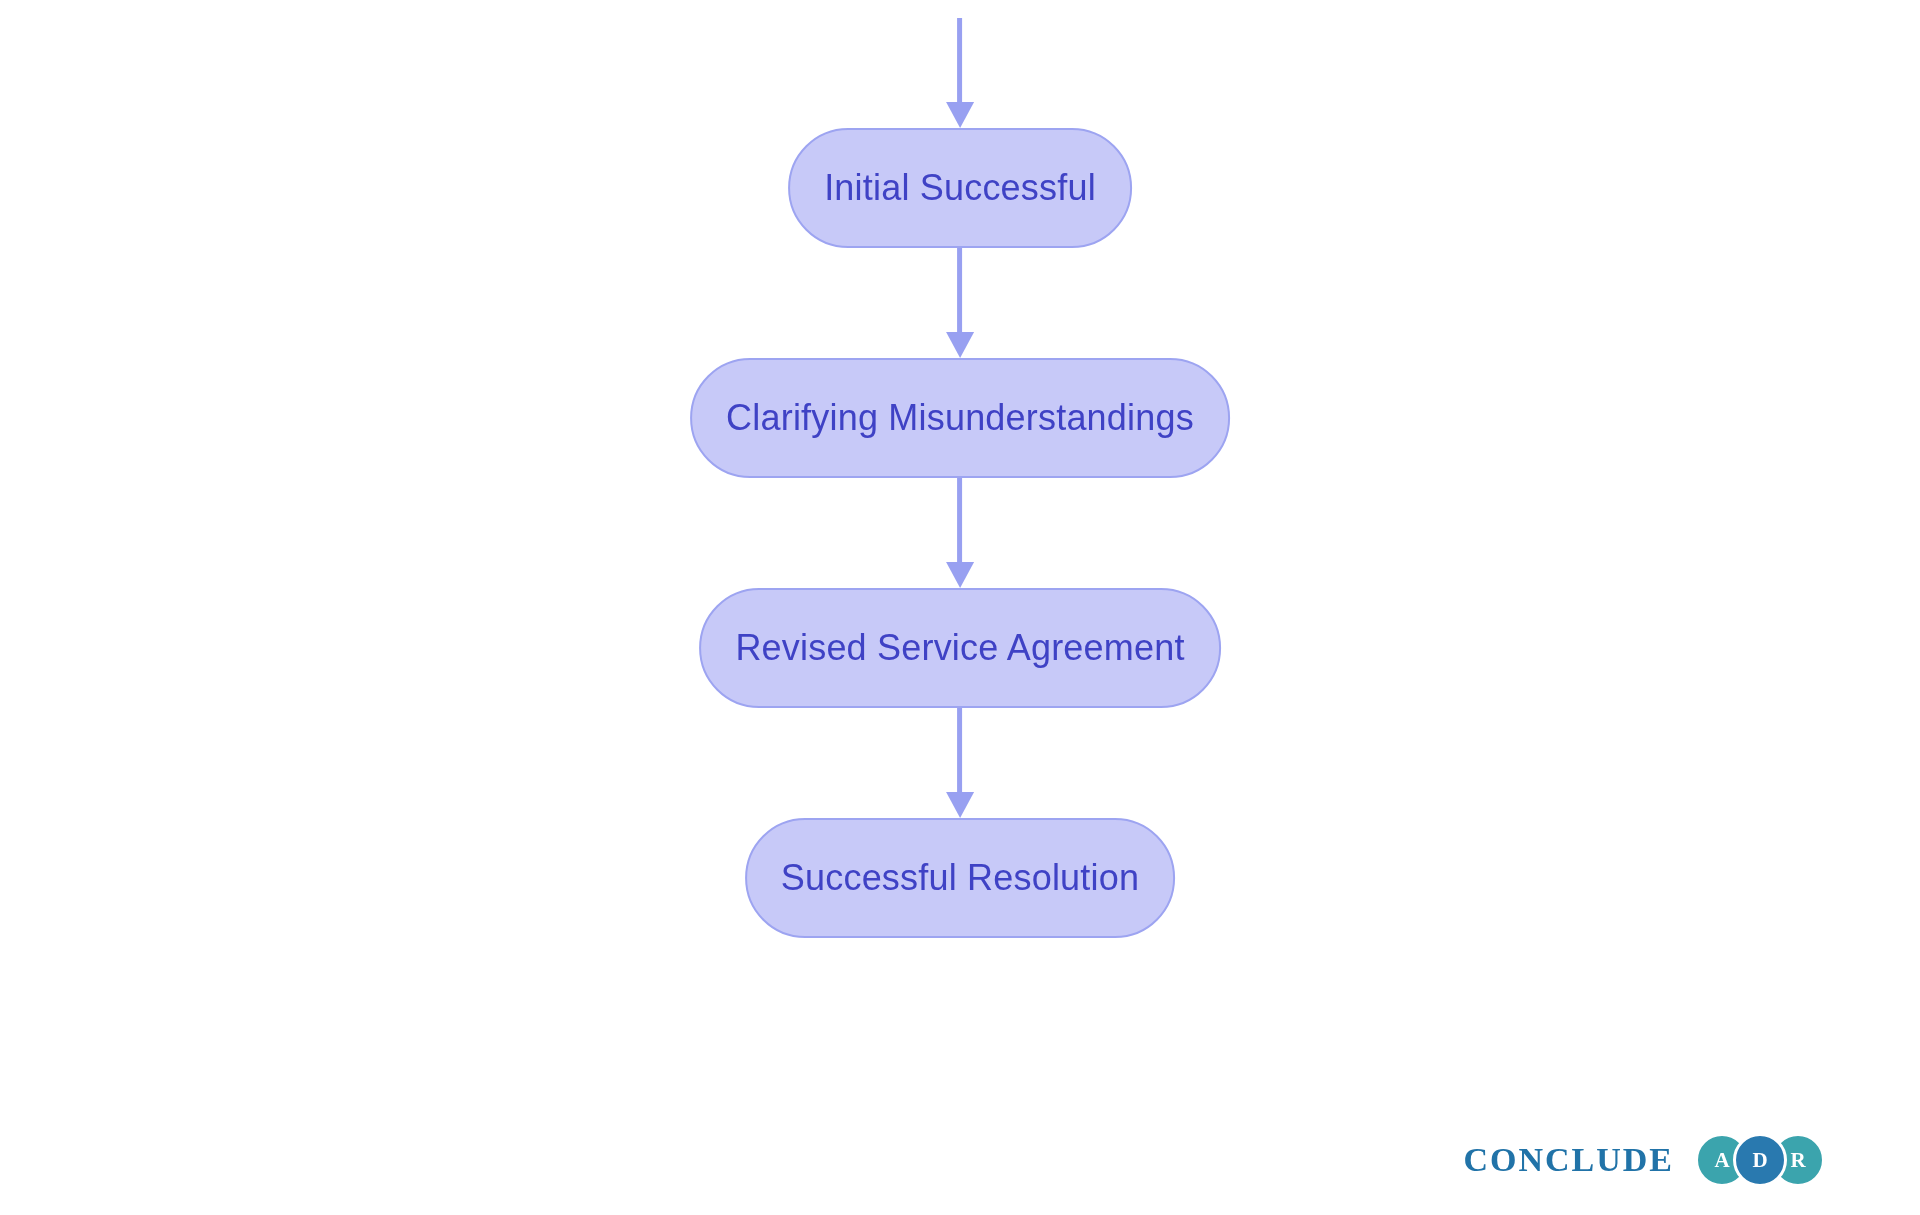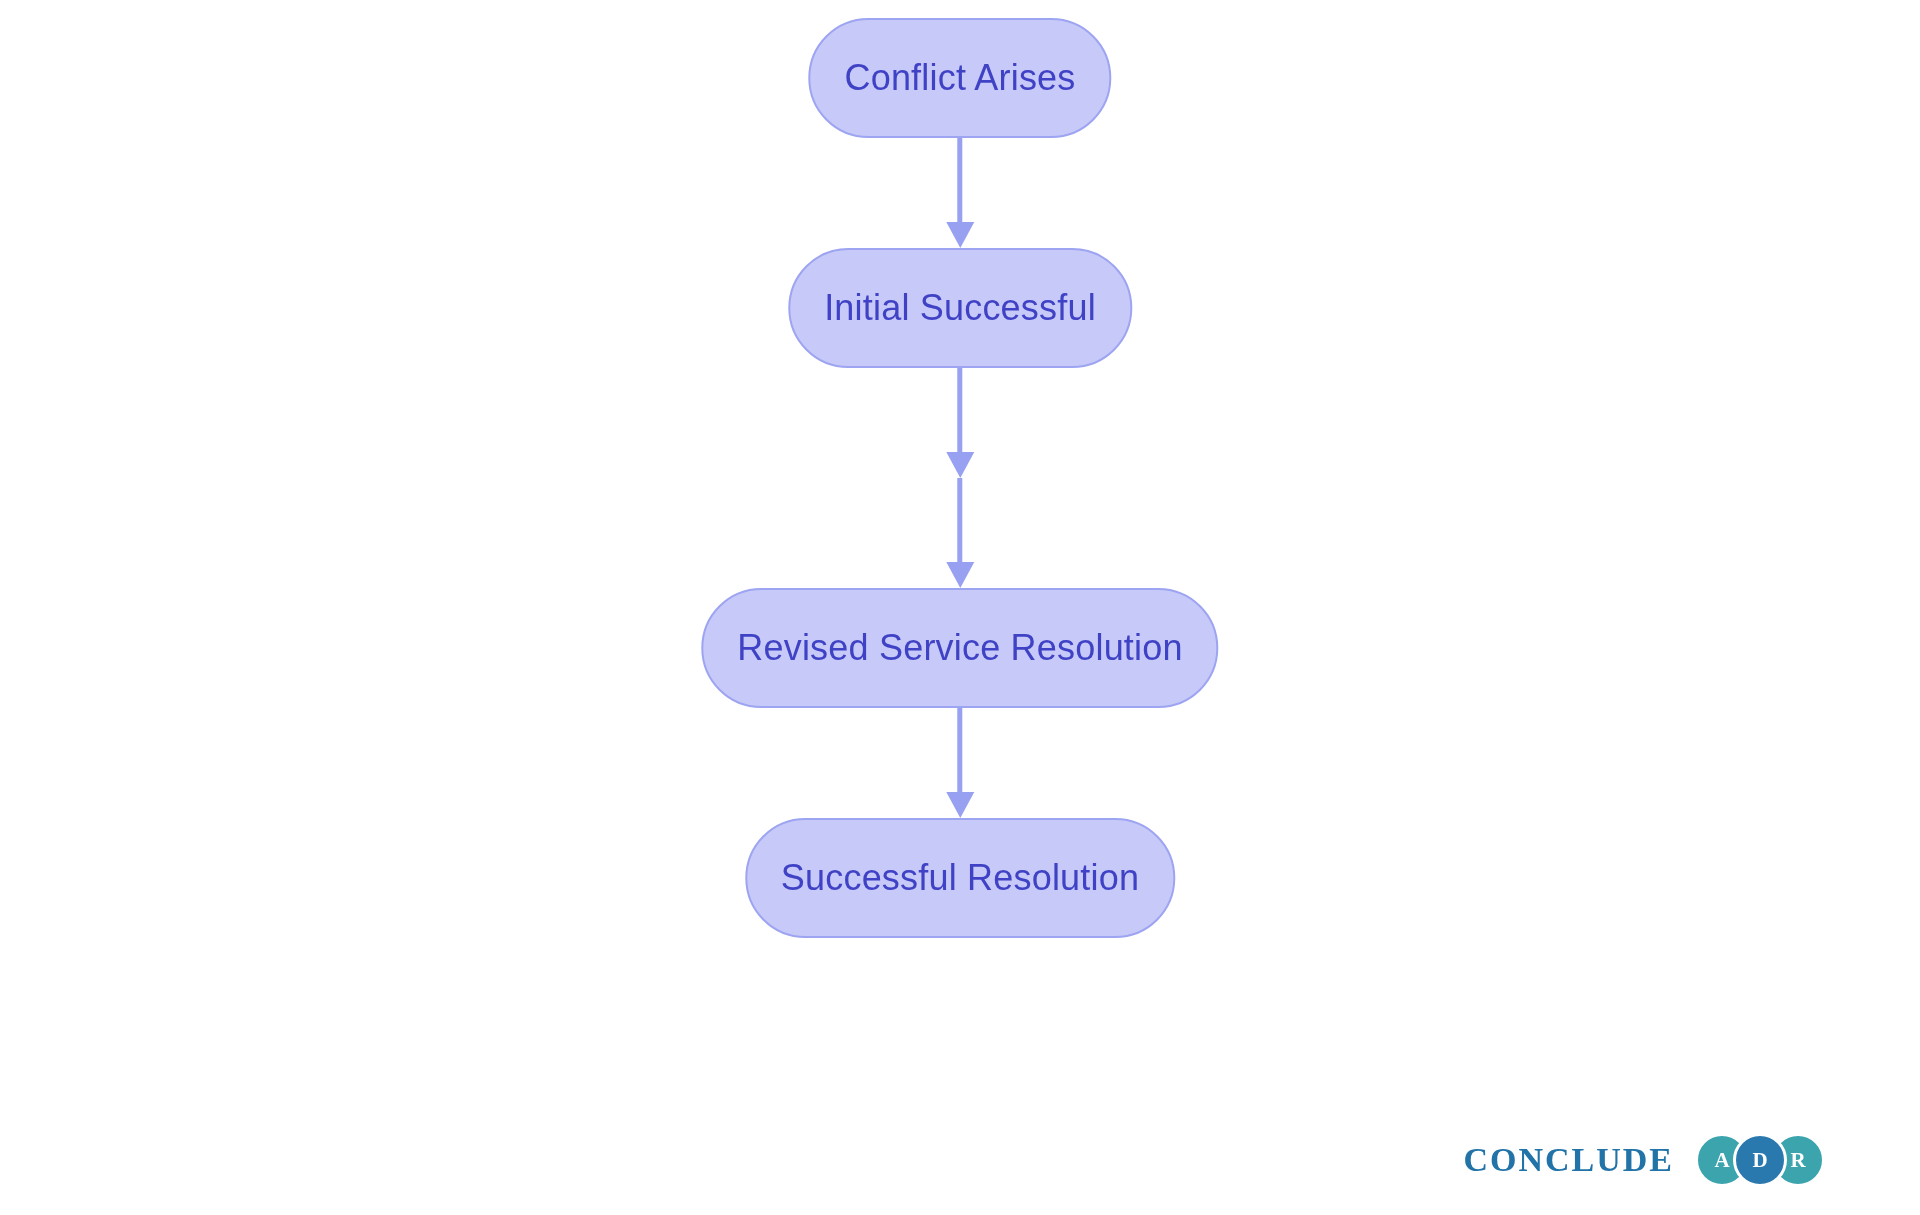--- a/index.html
+++ b/index.html
@@ -97,46 +97,46 @@
   .badge-d { background: #2979af; z-index: 2; margin-left: -16px; }
   .badge-r { background: #3ba4ad; z-index: 1; margin-left: -16px; }
 </style>
 </head>
 <body>
 
 <div class="canvas">
 
   <div class="flow">
 
-    <div class="node node-1">
-      <span>Conflict Arises</span>
-    </div>
 
     <div class="arrow">
       <div class="shaft"></div>
       <div class="head"></div>
     </div>
 
     <div class="node node-2">
       <span>Initial Successful</span>
     </div>
 
     <div class="arrow">
       <div class="shaft"></div>
       <div class="head"></div>
     </div>
 
+    <div class="node node-3">
+      <span>Clarifying Misunderstandings</span>
+    </div>
 
     <div class="arrow">
       <div class="shaft"></div>
       <div class="head"></div>
     </div>
 
     <div class="node node-4">
-      <span>Revised Service Resolution</span>
+      <span>Revised Service Agreement</span>
     </div>
 
     <div class="arrow">
       <div class="shaft"></div>
       <div class="head"></div>
     </div>
 
     <div class="node node-5">
       <span>Successful Resolution</span>
     </div>

